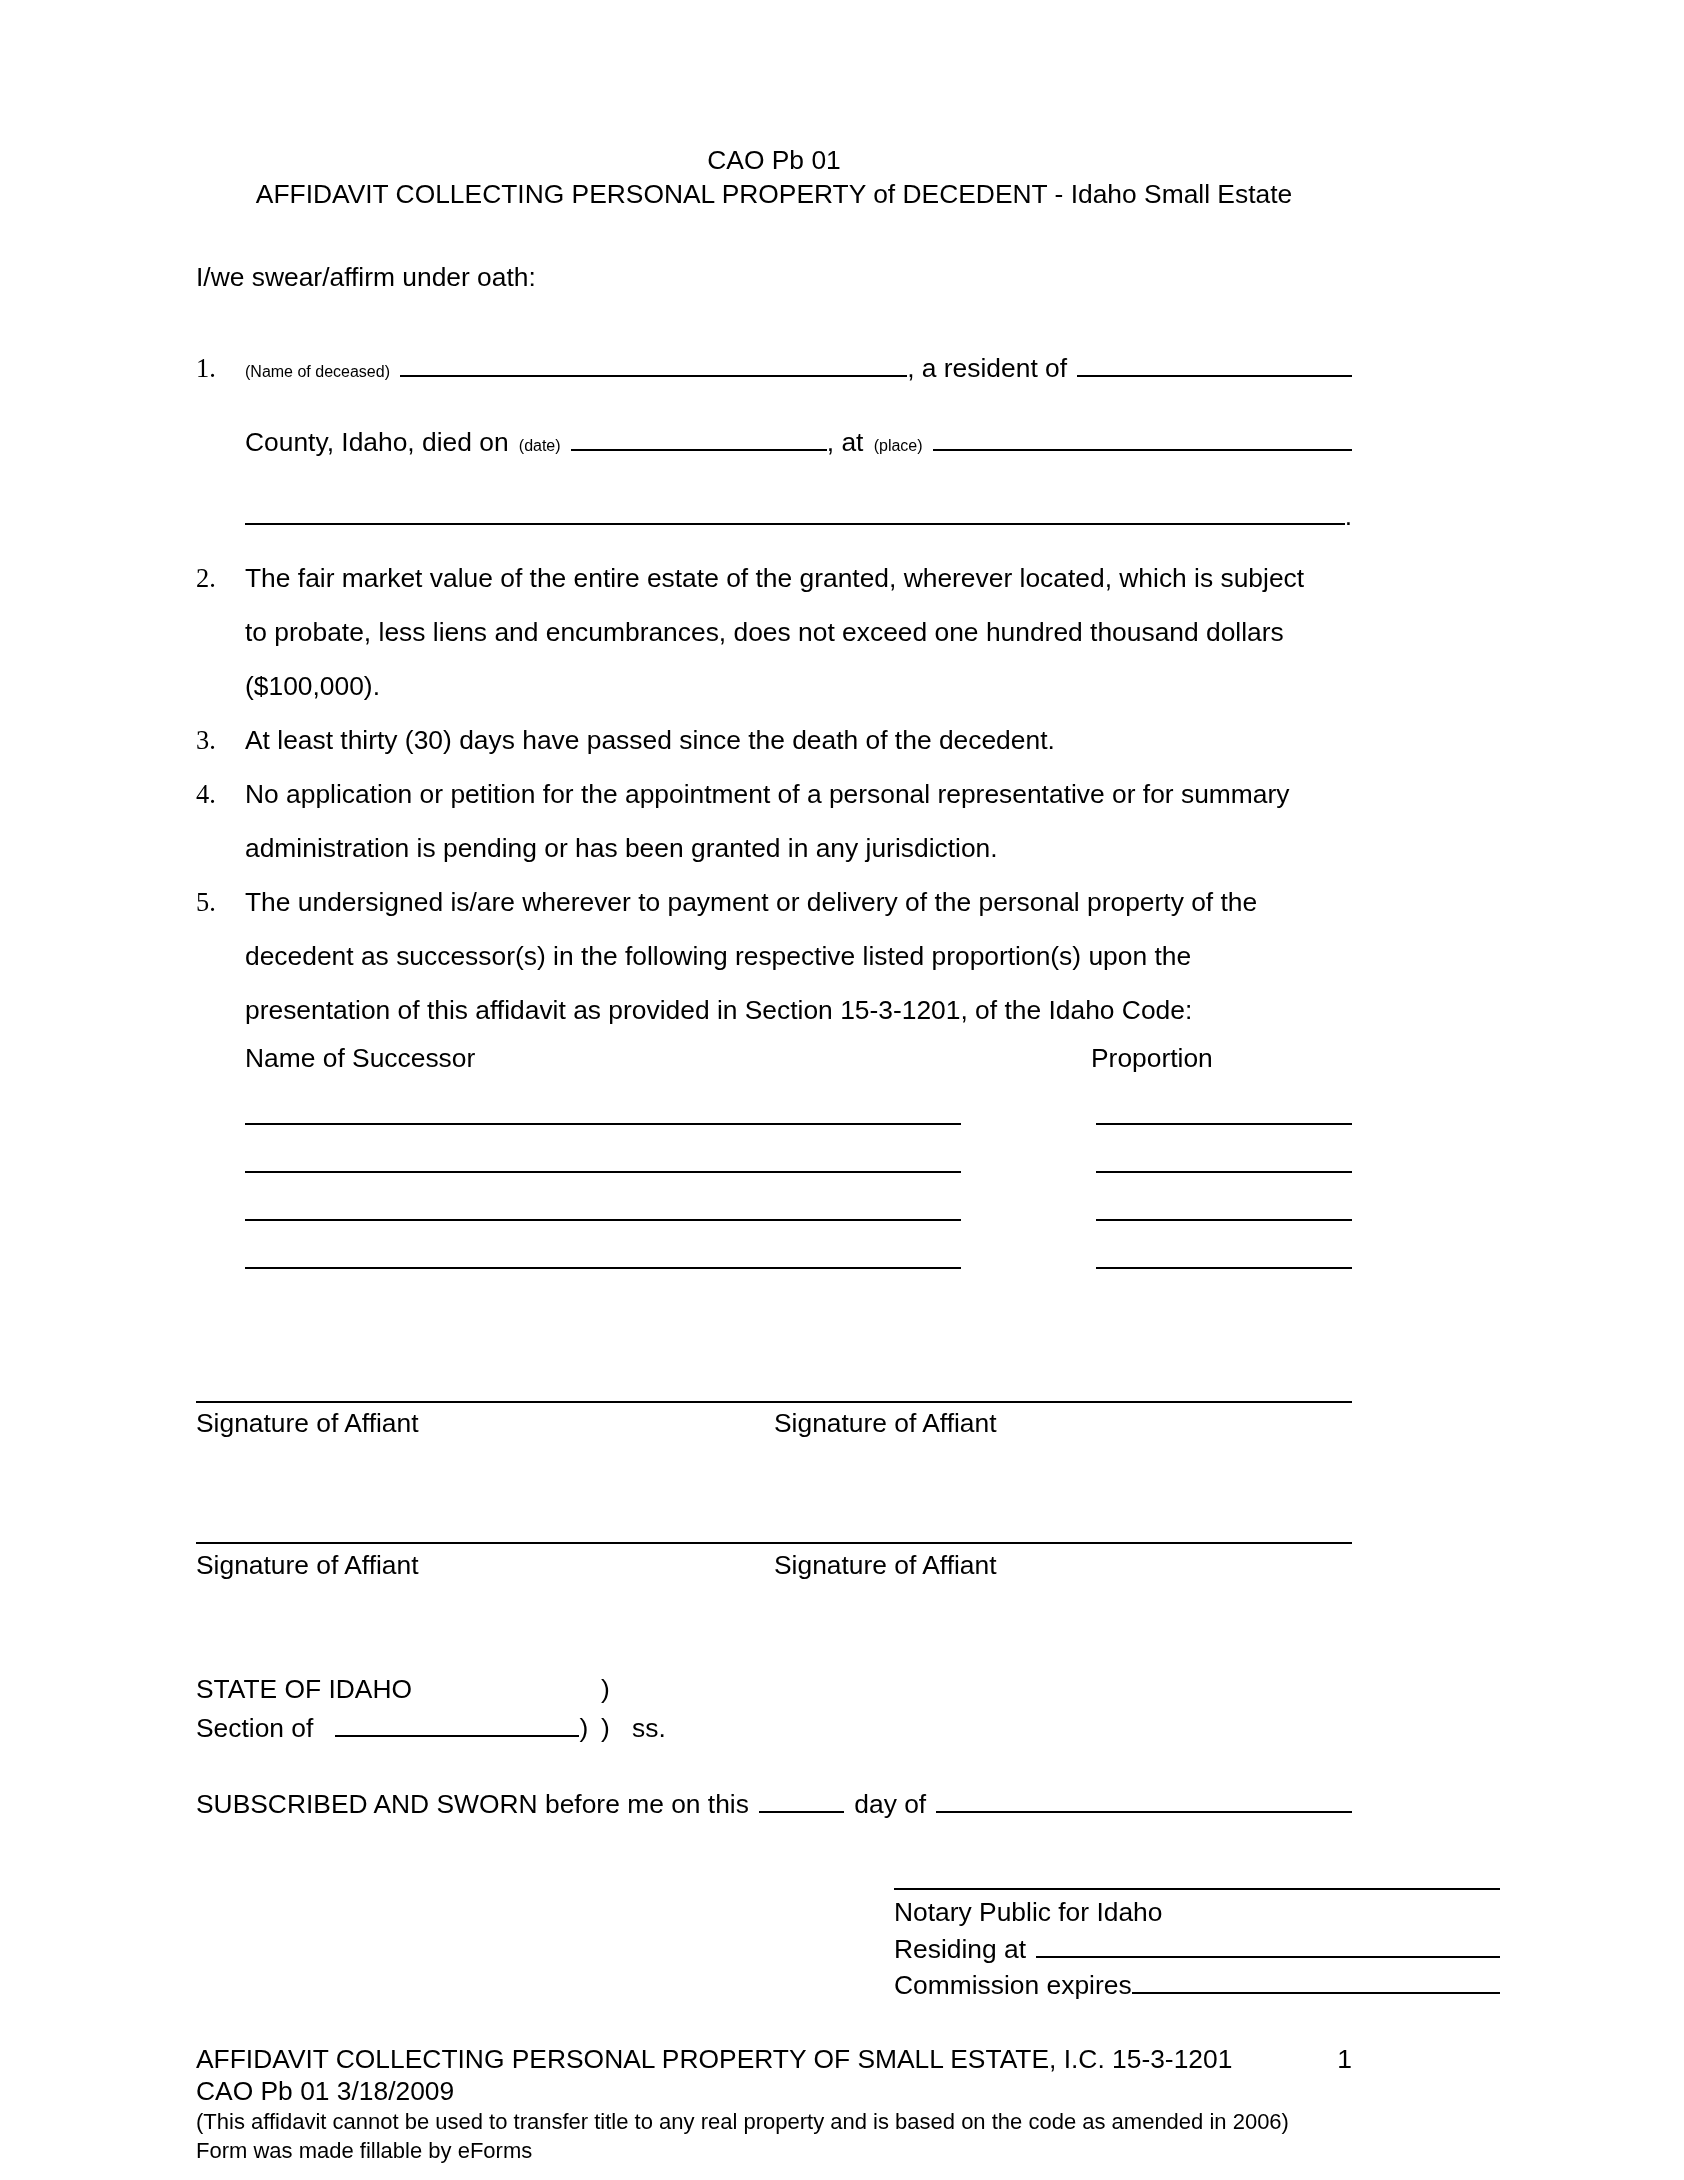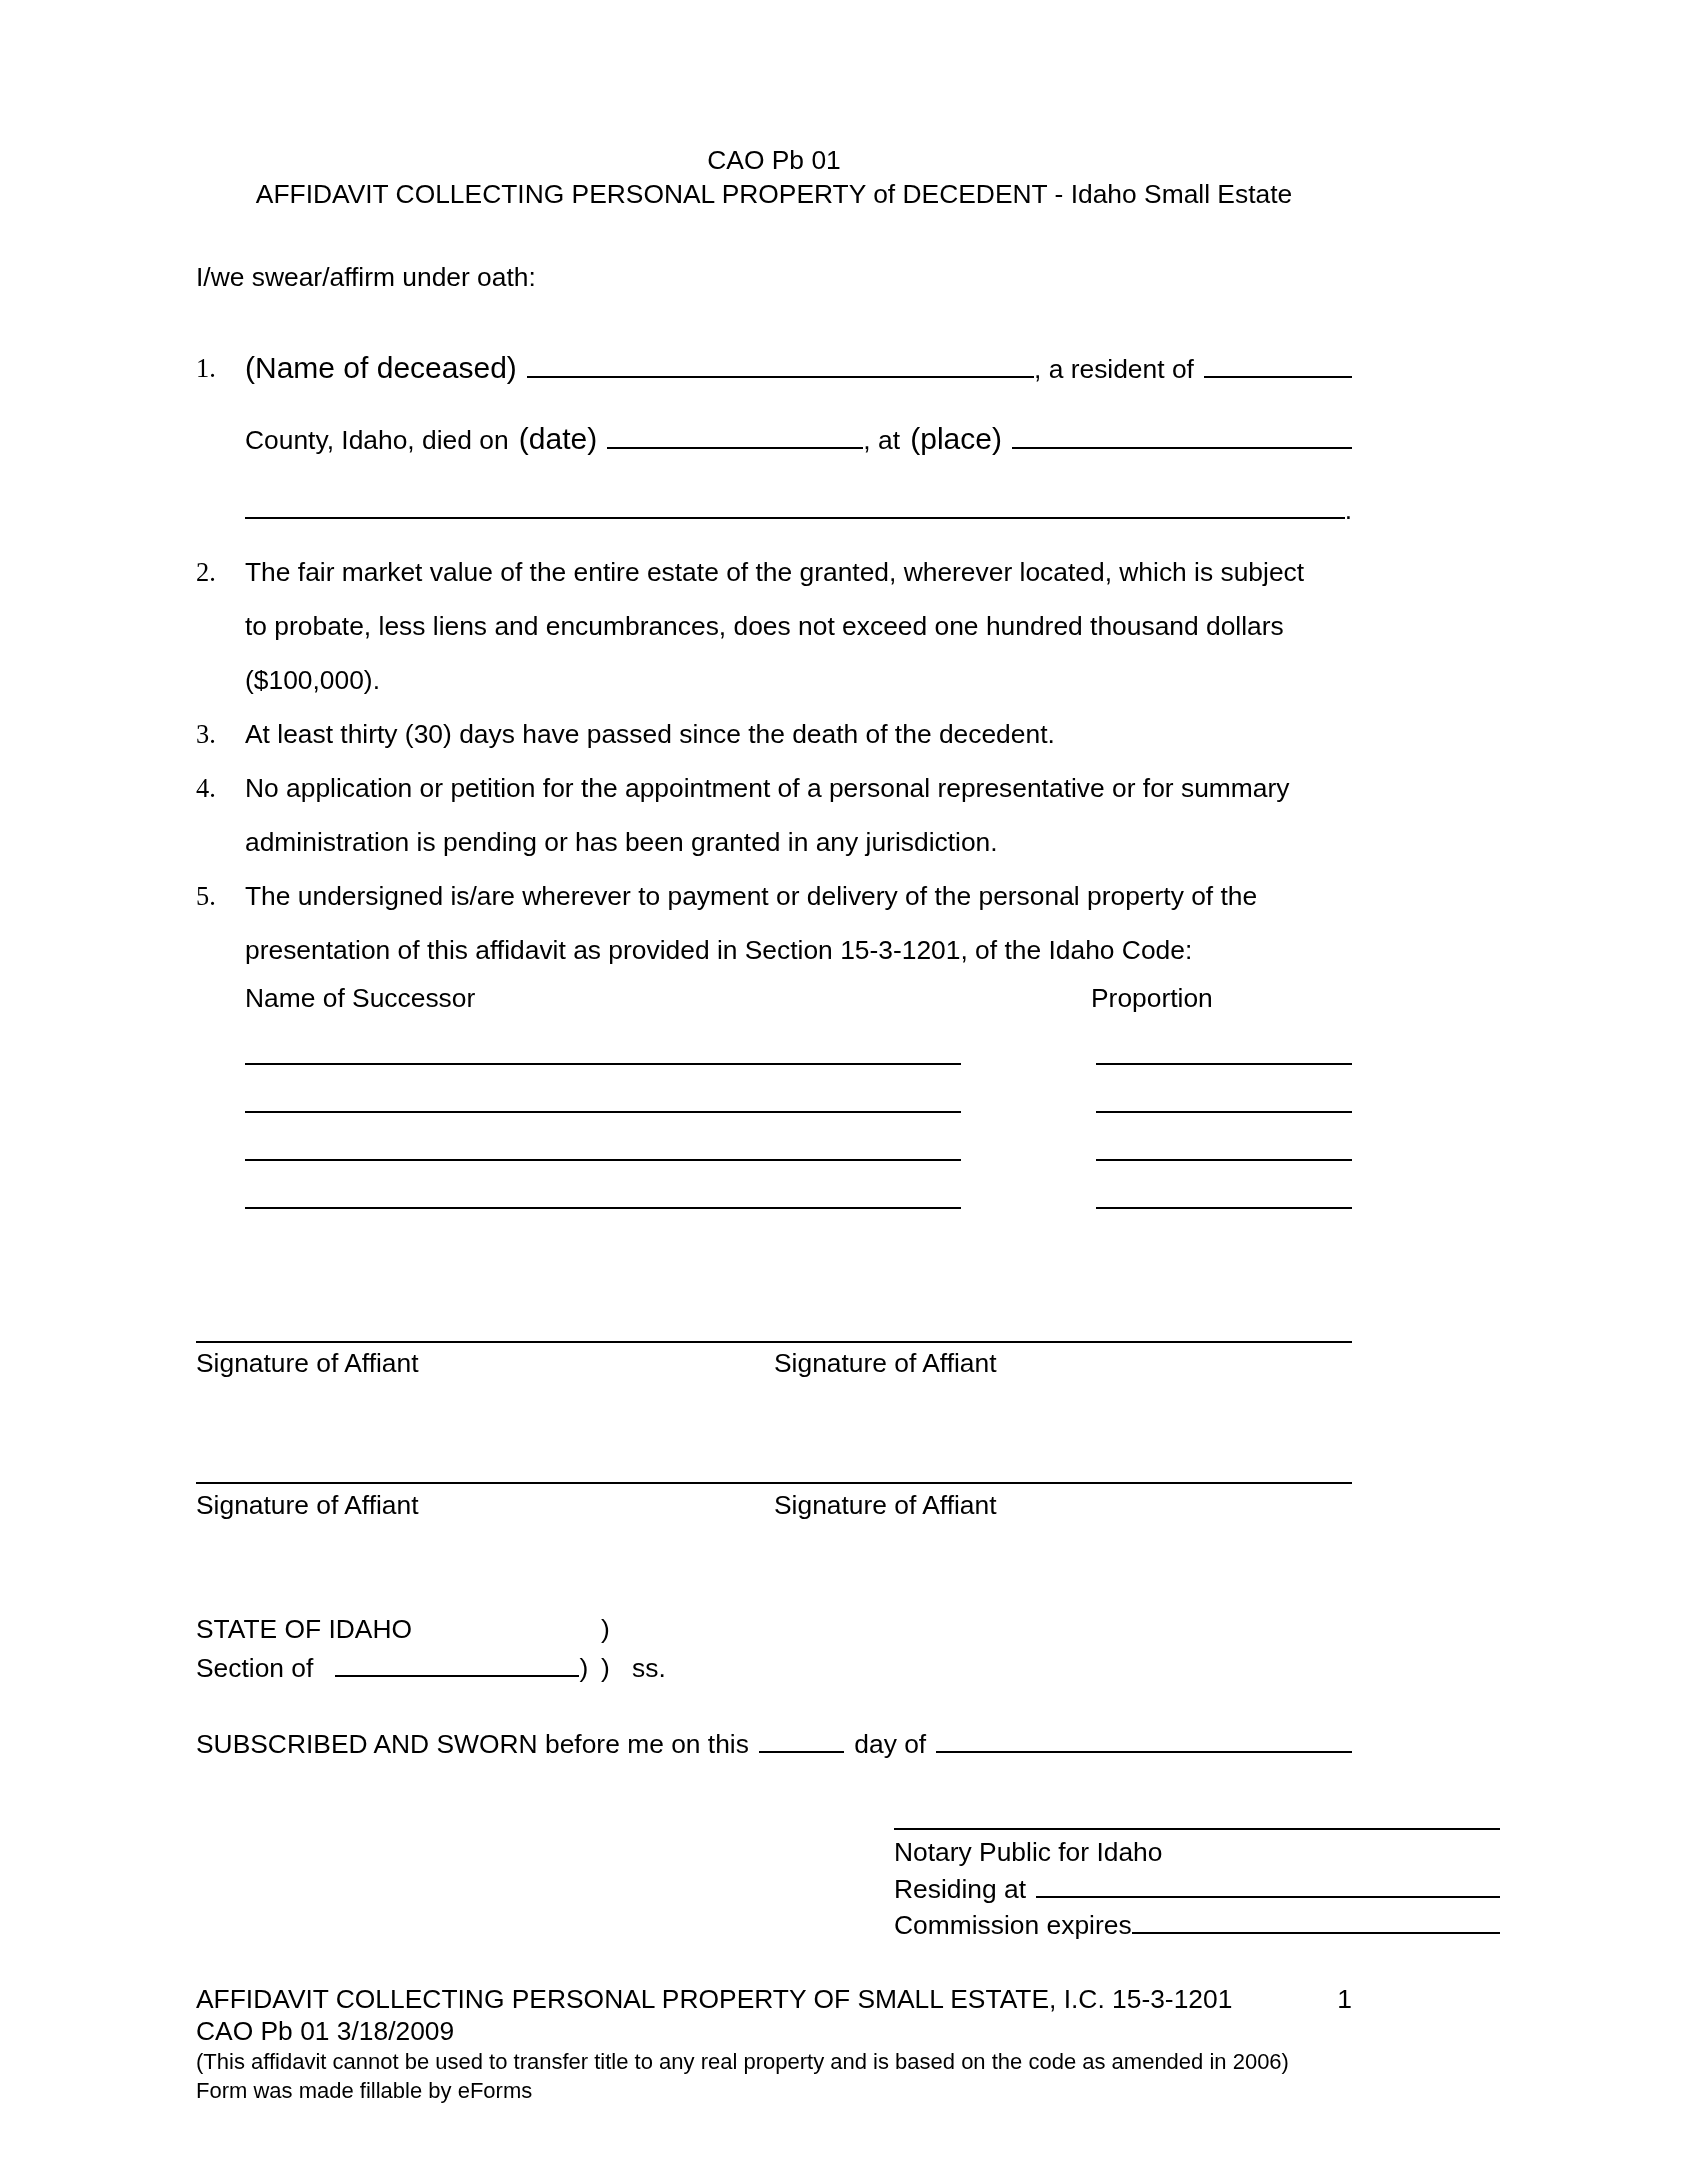--- a/index.html
+++ b/index.html
@@ -20,21 +20,21 @@
   .item .num{
     width:49px;flex:0 0 49px;
     font-family:"Liberation Serif","DejaVu Serif",serif;
     line-height:54px;
   }
   .item.sp .num{line-height:70px;}
   .item .body{flex:1;min-width:0;}
   .line{line-height:54px;}
   .item.sp .line{line-height:70px;}
   .fline{display:flex;align-items:baseline;}
-  .small{font-size:30px;}
+  .small{font-size:16px;}
   .field{
     display:inline-block;
     border-bottom:2.6px solid #000;
     height:1em;
     vertical-align:baseline;
   }
   .fill{flex:1 1 auto;}
   .ml{margin-left:10.2px;}
   
   .succ-head{position:relative;line-height:37px;margin-top:3.4px;}
@@ -126,20 +126,21 @@
       <div class="body">
         <div class="line">No application or petition for the appointment of a personal representative or for summary</div>
         <div class="line">administration is pending or has been granted in any jurisdiction.</div>
       </div>
     </div>
 
     <div class="item">
       <span class="num">5.</span>
       <div class="body">
         <div class="line">The undersigned is/are wherever to payment or delivery of the personal property of the</div>
+        <div class="line">decedent as successor(s) in the following respective listed proportion(s) upon the</div>
         <div class="line">presentation of this affidavit as provided in Section 15-3-1201, of the Idaho Code:</div>
 
         <div class="succ-head">
           <span>Name of Successor</span>
           <span class="prop">Proportion</span>
         </div>
 
         <div class="srow">
           <span class="f-name"></span>
           <span class="f-prop"></span>

